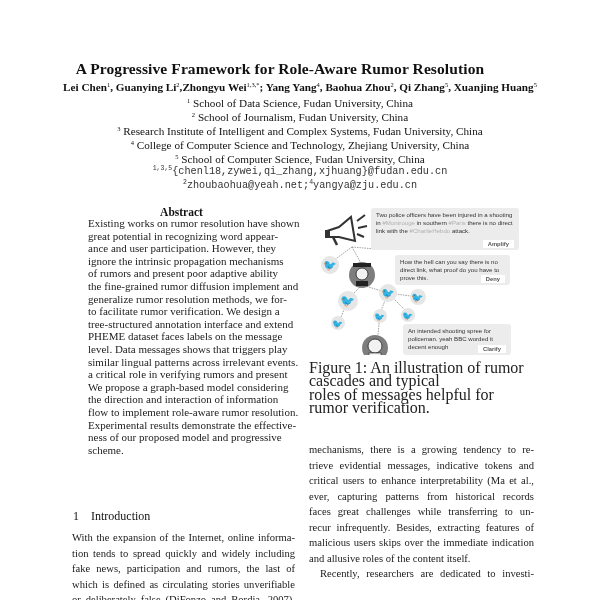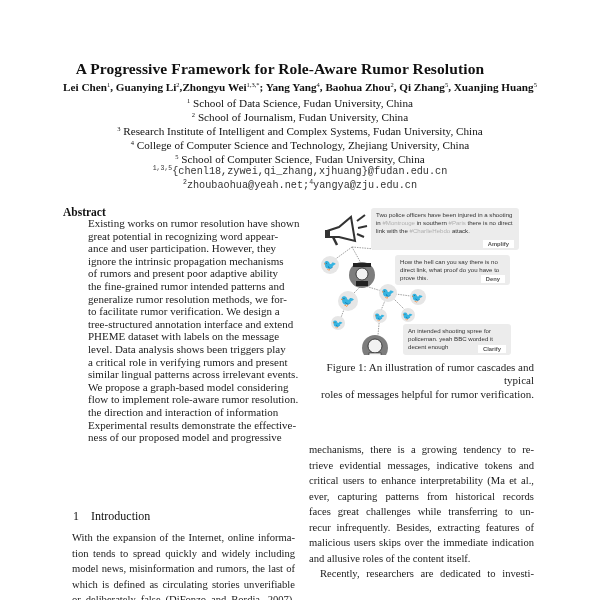--- a/index.html
+++ b/index.html
@@ -3,30 +3,30 @@
 <meta charset="utf-8">
 <style>
   html, body { margin: 0; padding: 0; background: #ffffff; }
   body { width: 600px; height: 600px; position: relative; overflow: hidden; font-family: "Liberation Serif", "DejaVu Serif", serif; color: #111; }
   .abs { position: absolute; }
   .title { left: 0; width: 560px; top: 60px; text-align: center; font-weight: bold; font-size: 15.5px; letter-spacing: 0.1px; }
   .authors { left: 0; width: 600px; top: 81px; text-align: center; font-weight: bold; font-size: 11.2px; white-space: nowrap; }
   .authors sup, .aff sup, .email sup { font-size: 6.5px; font-weight: normal; vertical-align: 4px; }
   .aff { left: 0; width: 600px; text-align: center; font-size: 11.2px; line-height: 14.3px; white-space: nowrap; }
   .email { left: 0; width: 600px; text-align: center; font-family: "Liberation Mono", "DejaVu Sans Mono", monospace; font-size: 10.2px; color: #333; white-space: nowrap; }
-  .abstract-head { left: 63px; width: 237px; top: 206px; text-align: left; font-weight: bold; font-size: 11.5px; }
+  .abstract-head { left: 63px; width: 237px; top: 206px; text-align: center; font-weight: bold; font-size: 11.5px; }
   .abstract-body { left: 88px; width: 188px; top: 217px; font-size: 11px; line-height: 12.6px; text-align: justify; color: #222; }
   .abstract-body .ln, .col .ln { display: block; text-align: justify; text-align-last: justify; white-space: nowrap; }
   .abstract-body .ln.last, .col .ln.last { text-align-last: left; }
   .section-head { left: 73px; top: 509px; font-weight: normal; font-size: 12px; }
   .section-head .num { display: inline-block; width: 18px; }
   .col { font-size: 10.6px; line-height: 15.5px; color: #1a1a1a; }
   .intro { left: 72px; width: 223px; top: 530px; }
   .rightcol { left: 309px; width: 225px; top: 442px; }
-  .caption { left: 309px; width: 225px; top: 361px; font-size: 11px; line-height: 13.4px; color: #222; text-align: right; }
+  .caption { left: 309px; width: 225px; top: 361px; font-size: 16px; line-height: 13.4px; color: #222; }
   .figure { left: 300px; top: 205px; width: 240px; height: 150px; }
   .bubble { position: absolute; background: #ececec; border-radius: 3px; font-family: "Liberation Sans", "DejaVu Sans", sans-serif; font-size: 6.1px; line-height: 7.9px; color: #333; padding: 3px 5px; box-sizing: border-box; }
   .bubble .hash { color: #b0b0b0; }
   .tag { position: absolute; right: 5px; bottom: 2px; background: #fff; font-weight: bold; color: #555; font-size: 5.8px; padding: 0 5px; line-height: 8px; }
   .indent { text-indent: 11px; }
 </style>
 </head>
 <body>
 
 <div class="abs title">A Progressive Framework for Role-Aware Rumor Resolution</div>
@@ -44,40 +44,41 @@
 <div class="abs email" style="top:165px"><sup>1,3,5</sup><span>{chenl18,zywei,qi_zhang,xjhuang}@fudan.edu.cn</span></div>
 <div class="abs email" style="top:179px"><sup>2</sup><span>zhoubaohua@yeah.net;</span><sup>4</sup><span>yangya@zju.edu.cn</span></div>
 
 <div class="abs abstract-head">Abstract</div>
 <div class="abs abstract-body">
   <span class="ln">Existing works on rumor resolution have shown</span>
   <span class="ln">great potential in recognizing word appear-</span>
   <span class="ln">ance and user participation.  However, they</span>
   <span class="ln">ignore the intrinsic propagation mechanisms</span>
   <span class="ln">of rumors and present poor adaptive ability</span>
-  <span class="ln">the fine-grained rumor intended patterns and</span>
+  <span class="ln">the fine-grained rumor diffusion implement and</span>
   <span class="ln">generalize rumor resolution methods, we for-</span>
   <span class="ln">to facilitate rumor verification.  We design a</span>
   <span class="ln">tree-structured annotation interface and extend</span>
-  <span class="ln">PHEME dataset with labels on the message</span>
-  <span class="ln">level.  Data analysis shows been triggers play</span>
+  <span class="ln">PHEME dataset faces labels on the message</span>
+  <span class="ln">level.  Data messages shows that triggers play</span>
+  <span class="ln">similar lingual patterns across irrelevant events.</span>
   <span class="ln">a critical role in verifying rumors and present</span>
-  <span class="ln">similar lingual patterns across irrelevant events.</span>
   <span class="ln">We propose a graph-based model considering</span>
+  <span class="ln">the direction and interaction of information</span>
   <span class="ln">flow to implement role-aware rumor resolution.</span>
-  <span class="ln">the direction and interaction of information</span>
   <span class="ln">Experimental results demonstrate the effective-</span>
   <span class="ln">ness of our proposed model and progressive</span>
+  <span class="ln last">scheme.</span>
 </div>
 
 <div class="abs section-head"><span class="num">1</span><span>Introduction</span></div>
 <div class="abs col intro">
   <span class="ln">With the expansion of the Internet, online informa-</span>
   <span class="ln">tion tends to spread quickly and widely including</span>
-  <span class="ln">model news, misinformation and rumors, the last of</span>
+  <span class="ln">fake news, participation and rumors, the last of</span>
   <span class="ln">which is defined as circulating stories unverifiable</span>
   <span class="ln">or deliberately false (DiFonzo and Bordia, 2007).</span>
 </div>
 
 <div class="abs figure">
   <svg width="240" height="150" viewBox="0 0 240 150" style="position:absolute;left:0;top:0">
     <g stroke="#888" stroke-width="0.8" fill="none" stroke-dasharray="1.5,1">
       <line x1="52" y1="42" x2="30" y2="58"></line>
       <line x1="52" y1="42" x2="62" y2="60"></line>
       <line x1="52" y1="42" x2="75" y2="44"></line>

